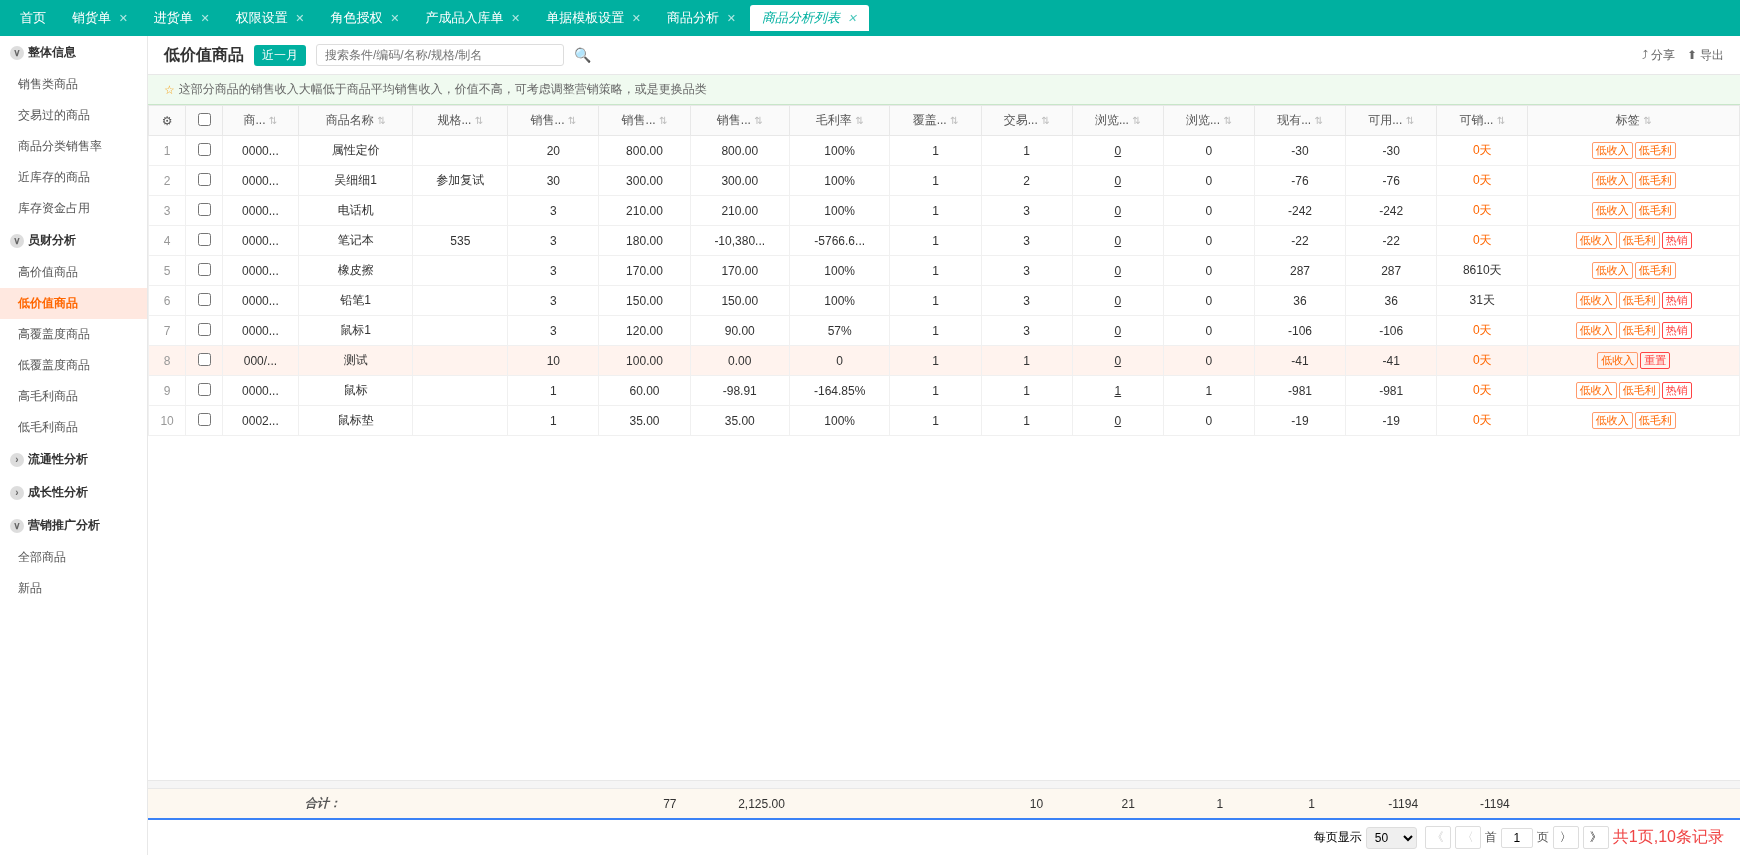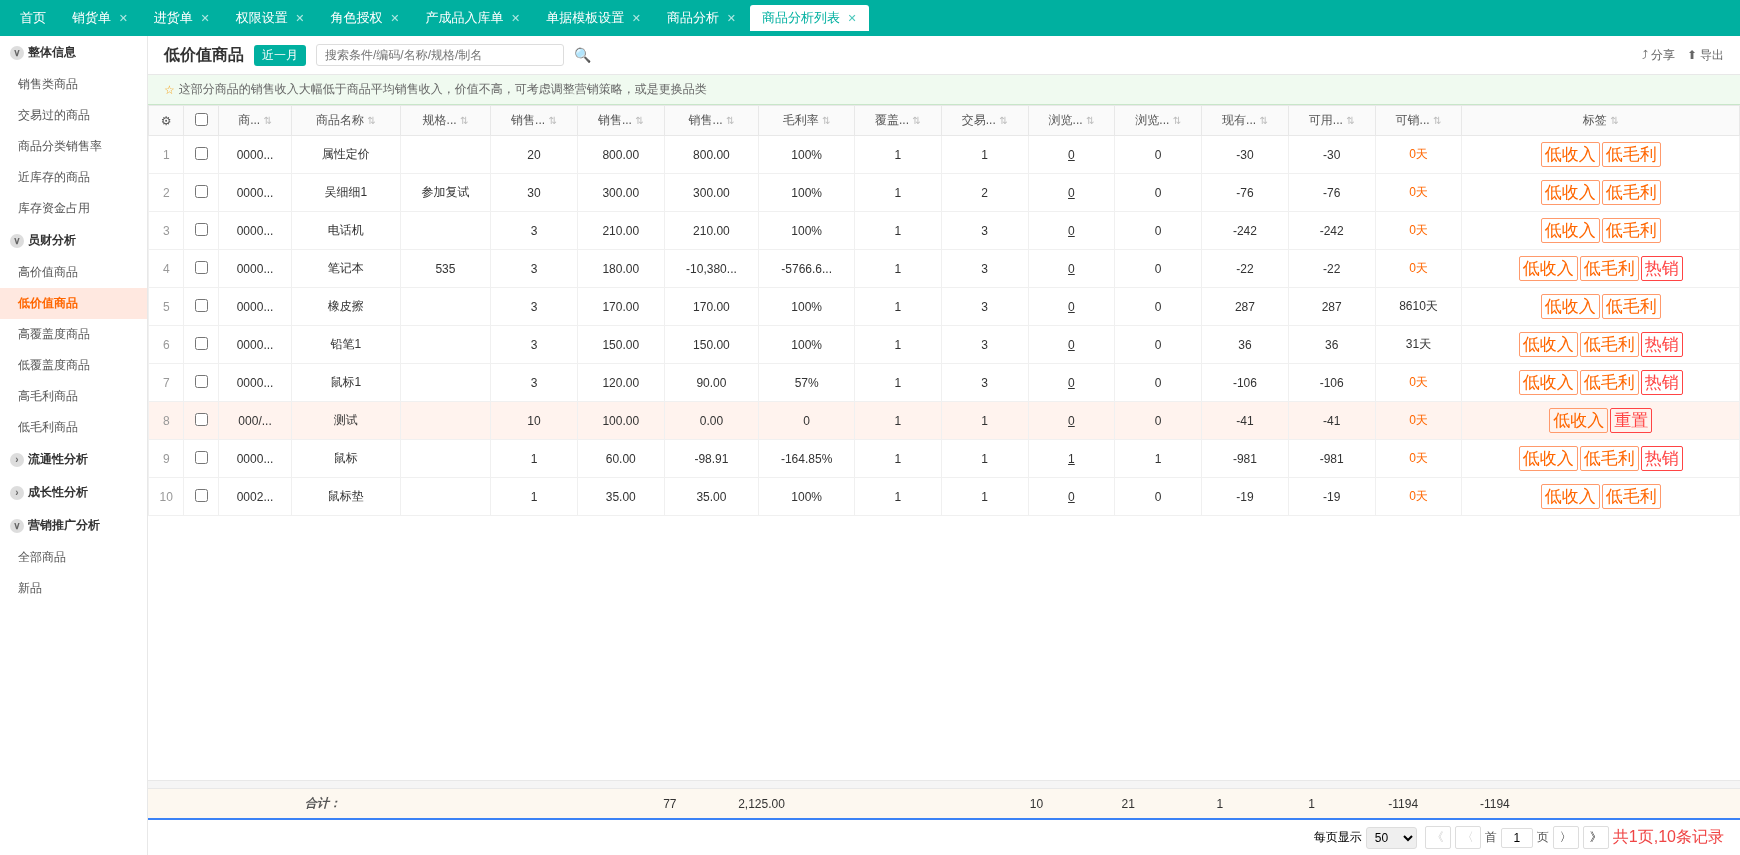--- a/index.html
+++ b/index.html
@@ -15,21 +15,21 @@
       gap: 2px;
     }
     .nav-tab {
       color: #fff;
       padding: 4px 12px;
       cursor: pointer;
       border-radius: 3px 3px 0 0;
       white-space: nowrap;
       font-size: 13px;
     }
-    .nav-tab.active { background: #fff; color: #00b0a0; }
+    .nav-tab.active { background: #fff; color: #00b0a0; font-style: italic; }
     .nav-tab .close-x { margin-left: 4px; font-size: 11px; opacity: 0.7; }
 
     
     .main-layout {
       display: flex;
       height: calc(100vh - 36px);
     }
 
     
     .sidebar {
@@ -155,21 +155,21 @@
       text-align: center;
       color: #333;
       white-space: nowrap;
     }
     .tag {
       display: inline-block;
       border: 1px solid #ff9a6c;
       color: #ff6600;
       border-radius: 2px;
       padding: 0 3px;
-      font-size: 17px;
+      font-size: 11px;
       margin: 1px;
     }
     .tag.hot { color: #ff4444; border-color: #ff4444; }
     .tag.top { color: #ff4444; border-color: #ff4444; }
     .days-0 { color: #ff6600; }
     .underline-link { text-decoration: underline; cursor: pointer; color: #333; }
     .row-num { color: #999; }
     .highlight-row td { background: #fff3ee !important; }
 
     

